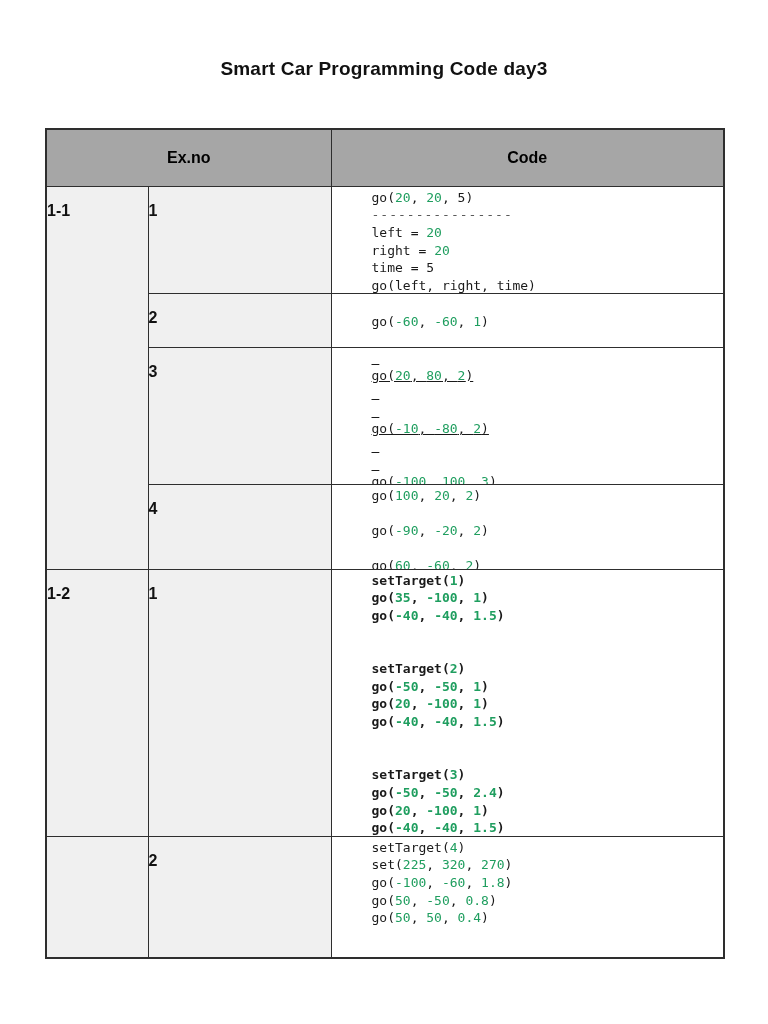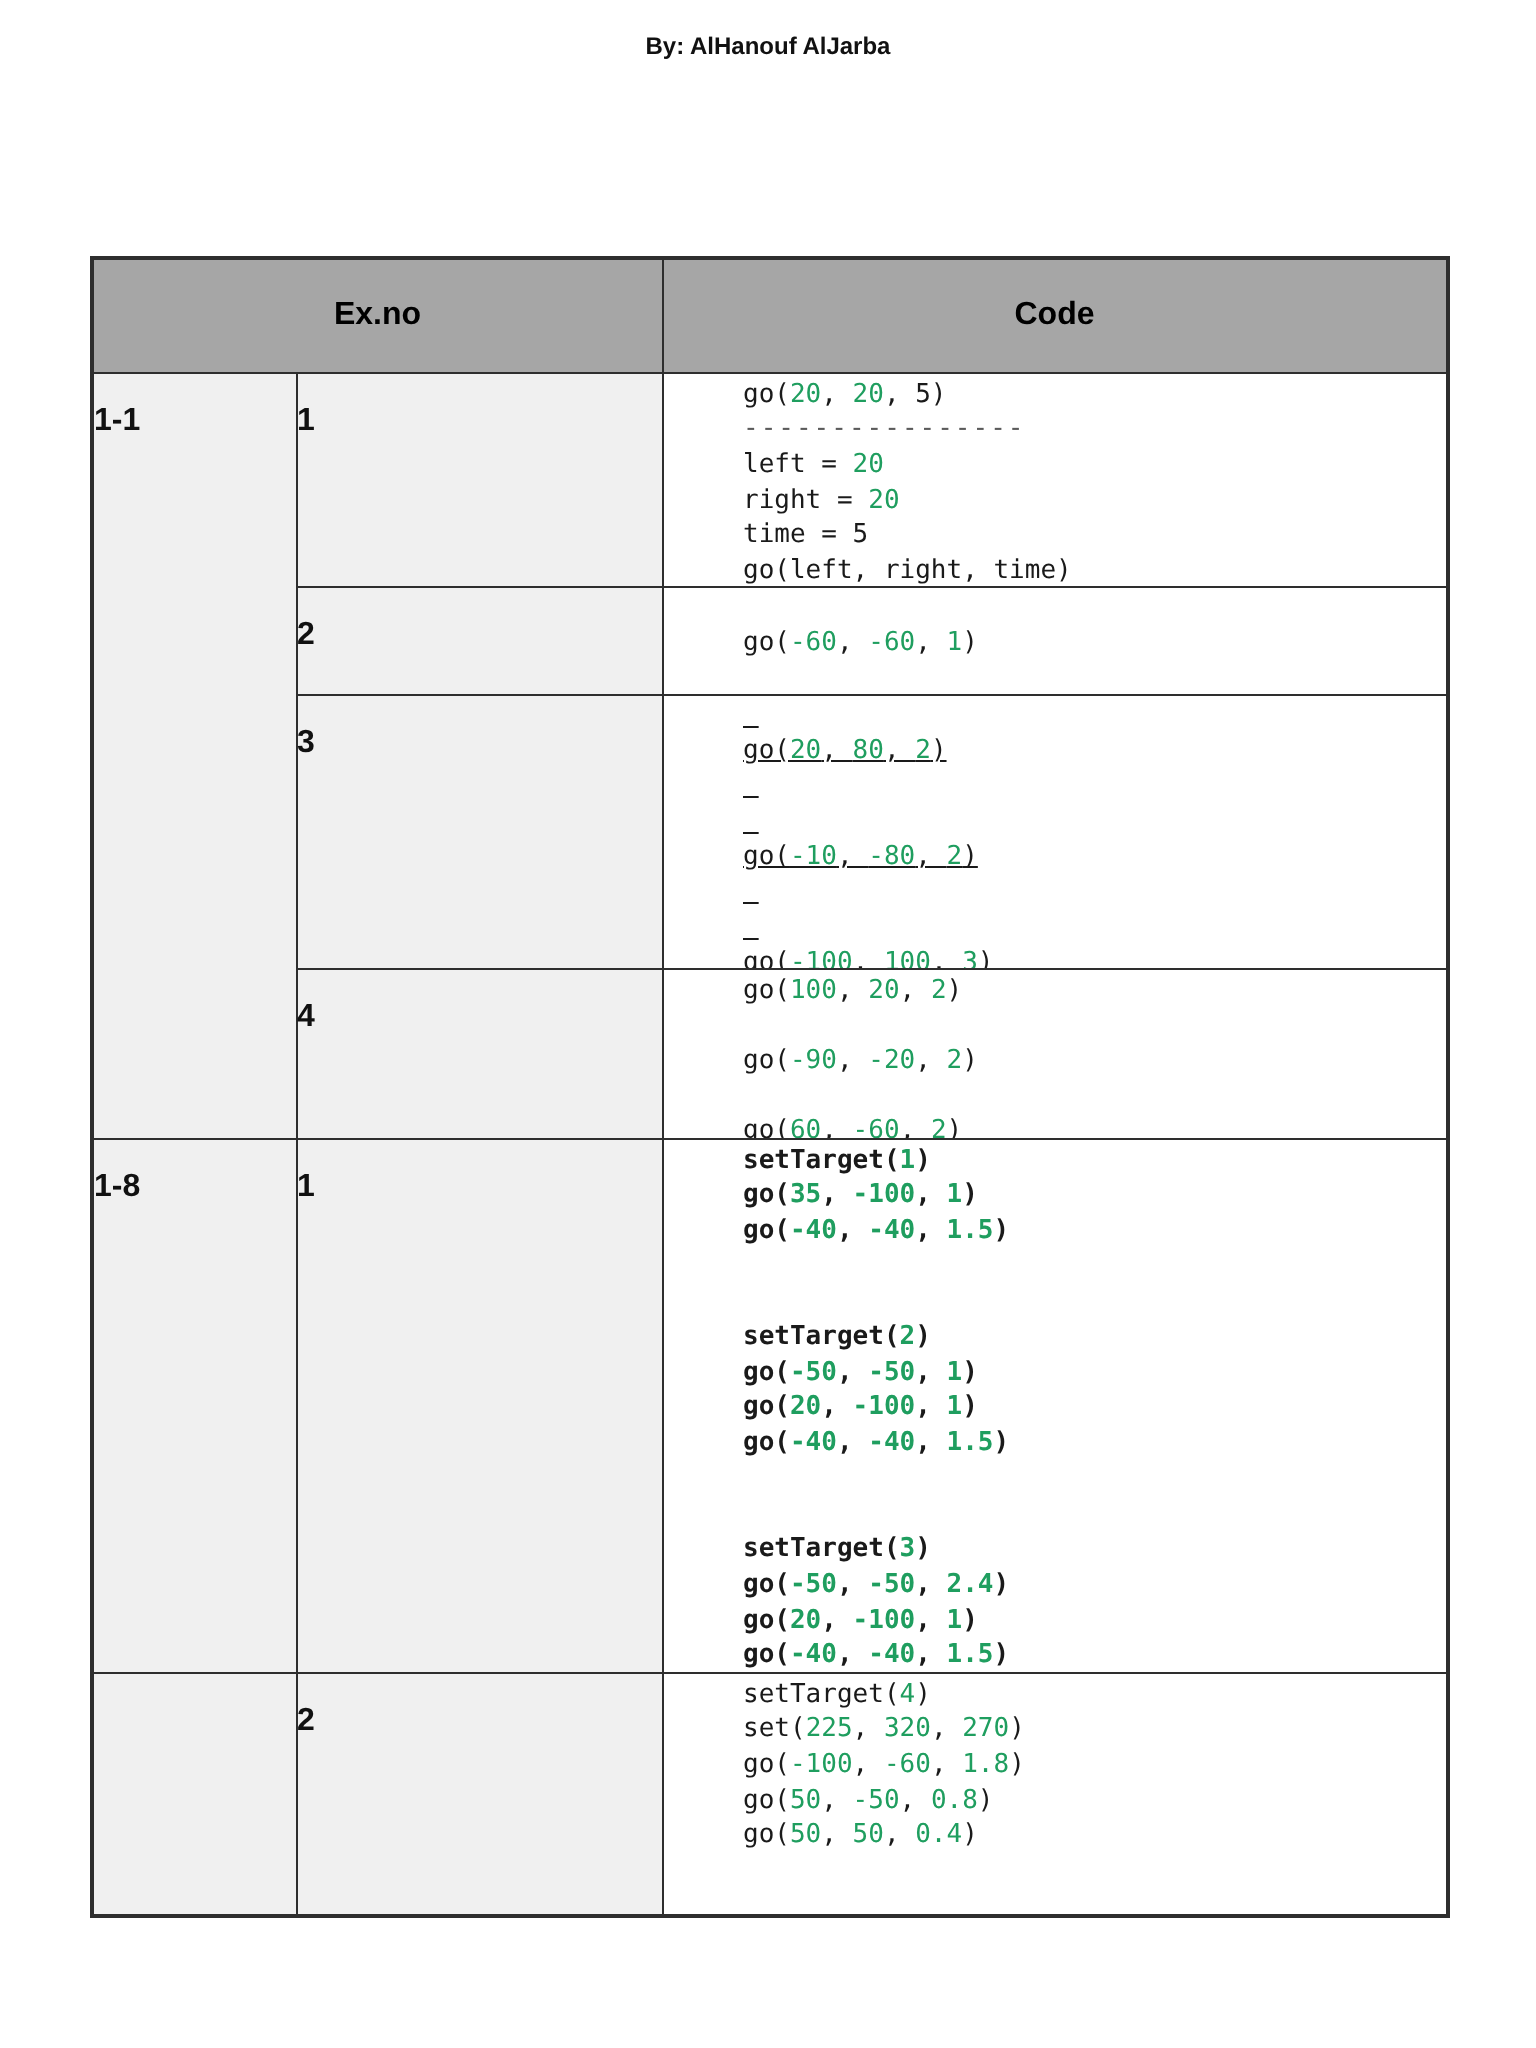--- a/index.html
+++ b/index.html
@@ -94,21 +94,21 @@
   .box-r2 { max-height: 51px; }
   .box-r3 { max-height: 134px; text-decoration: underline; }
   .box-r4 { max-height: 82px; }
   .box-r5 { max-height: 264px; font-weight: bold; }
   .box-r6 { max-height: 119px; }
 </style>
 </head>
 <body>
 
 <div class="page">
-  <div class="doc-subtitle">By: AlHanouf AlJarba</div>
+  <h1 class="doc-title">Smart Car Programming Code day3</h1>
 
   <table class="ex-table">
     <colgroup>
       <col style="width:102px">
       <col style="width:183px">
       <col style="width:393px">
     </colgroup>
     <thead>
       <tr style="height:57px;">
         <th class="hdr" colspan="2">Ex.no</th>
@@ -146,21 +146,21 @@
       <tr style="height:85px;">
         <td class="label-cell">
           <span class="lbl">4</span>
         </td>
         <td class="code-cell">
           <div class="code-box box-r4"><div class="code-line"><span class="seg-k">go(</span><span class="seg-n">100</span><span class="seg-k">, </span><span class="seg-n">20</span><span class="seg-k">, </span><span class="seg-n">2</span><span class="seg-k">)</span></div><div class="code-line">&nbsp;</div><div class="code-line"><span class="seg-k">go(</span><span class="seg-n">-90</span><span class="seg-k">, </span><span class="seg-n">-20</span><span class="seg-k">, </span><span class="seg-n">2</span><span class="seg-k">)</span></div><div class="code-line">&nbsp;</div><div class="code-line"><span class="seg-k">go(</span><span class="seg-n">60</span><span class="seg-k">, </span><span class="seg-n">-60</span><span class="seg-k">, </span><span class="seg-n">2</span><span class="seg-k">)</span></div></div>
         </td>
       </tr>
       <tr style="height:267px;">
         <td class="label-cell">
-          <span class="lbl">1-8</span>
+          <span class="lbl">1-2</span>
         </td>
         <td class="label-cell">
           <span class="lbl">1</span>
         </td>
         <td class="code-cell">
           <div class="code-box box-r5"><div class="code-line"><span class="seg-k">setTarget(</span><span class="seg-n">1</span><span class="seg-k">)</span></div><div class="code-line"><span class="seg-k">go(</span><span class="seg-n">35</span><span class="seg-k">, </span><span class="seg-n">-100</span><span class="seg-k">, </span><span class="seg-n">1</span><span class="seg-k">)</span></div><div class="code-line"><span class="seg-k">go(</span><span class="seg-n">-40</span><span class="seg-k">, </span><span class="seg-n">-40</span><span class="seg-k">, </span><span class="seg-n">1.5</span><span class="seg-k">)</span></div><div class="code-line">&nbsp;</div><div class="code-line">&nbsp;</div><div class="code-line"><span class="seg-k">setTarget(</span><span class="seg-n">2</span><span class="seg-k">)</span></div><div class="code-line"><span class="seg-k">go(</span><span class="seg-n">-50</span><span class="seg-k">, </span><span class="seg-n">-50</span><span class="seg-k">, </span><span class="seg-n">1</span><span class="seg-k">)</span></div><div class="code-line"><span class="seg-k">go(</span><span class="seg-n">20</span><span class="seg-k">, </span><span class="seg-n">-100</span><span class="seg-k">, </span><span class="seg-n">1</span><span class="seg-k">)</span></div><div class="code-line"><span class="seg-k">go(</span><span class="seg-n">-40</span><span class="seg-k">, </span><span class="seg-n">-40</span><span class="seg-k">, </span><span class="seg-n">1.5</span><span class="seg-k">)</span></div><div class="code-line">&nbsp;</div><div class="code-line">&nbsp;</div><div class="code-line"><span class="seg-k">setTarget(</span><span class="seg-n">3</span><span class="seg-k">)</span></div><div class="code-line"><span class="seg-k">go(</span><span class="seg-n">-50</span><span class="seg-k">, </span><span class="seg-n">-50</span><span class="seg-k">, </span><span class="seg-n">2.4</span><span class="seg-k">)</span></div><div class="code-line"><span class="seg-k">go(</span><span class="seg-n">20</span><span class="seg-k">, </span><span class="seg-n">-100</span><span class="seg-k">, </span><span class="seg-n">1</span><span class="seg-k">)</span></div><div class="code-line"><span class="seg-k">go(</span><span class="seg-n">-40</span><span class="seg-k">, </span><span class="seg-n">-40</span><span class="seg-k">, </span><span class="seg-n">1.5</span><span class="seg-k">)</span></div></div>
         </td>
       </tr>
       <tr style="height:122px;">
         <td class="label-cell">

